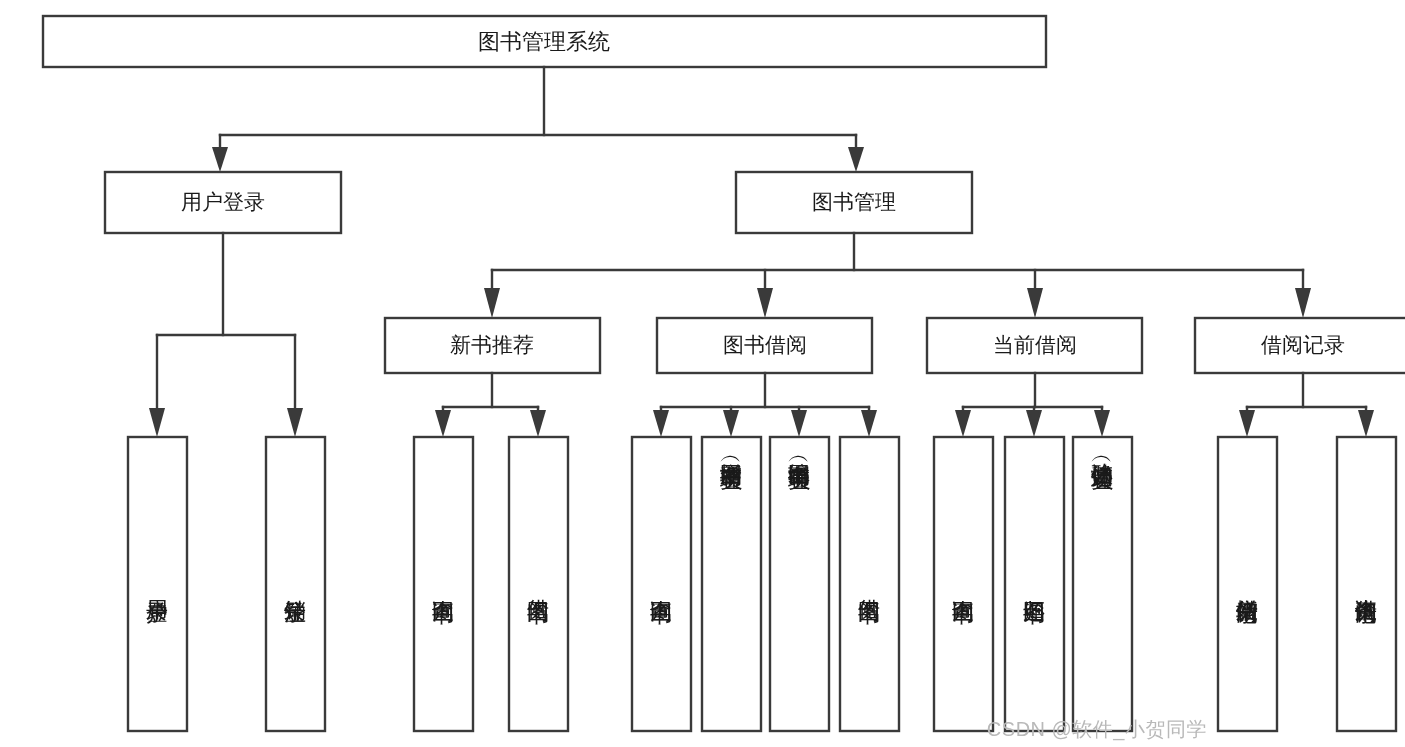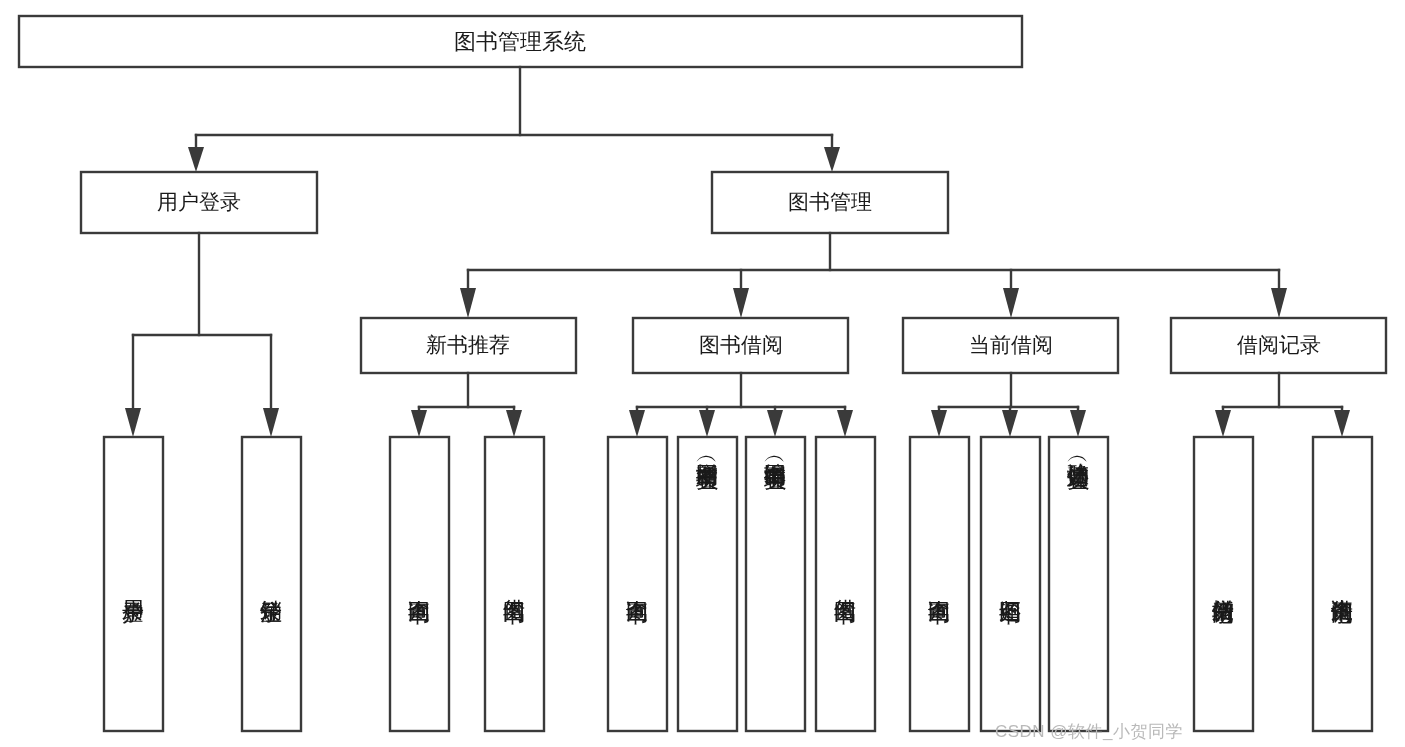--- a/index.html
+++ b/index.html
@@ -12,20 +12,21 @@
     height: 747px;
     font-family: "Liberation Sans", "DejaVu Sans", sans-serif;
     overflow: hidden;
     position: relative;
   }
   #diagram-root {
     position: relative;
     width: 1189px;
     height: 747px;
     background: #ffffff;
+    margin-left: 24px;
   }
   svg.diagram-svg {
     position: absolute;
     left: 0;
     top: 0;
     width: 1405px;
     height: 747px;
   }
   .node-box {
     fill: #ffffff;
@@ -72,21 +73,21 @@
     text-align: center;
     letter-spacing: 1px;
     pointer-events: none;
     user-select: none;
   }
   .watermark {
     position: absolute;
     right: 6px;
     bottom: 4px;
     font-family: "Liberation Sans", "DejaVu Sans", sans-serif;
-    font-size: 17px;
+    font-size: 20px;
     color: #b9b9b9;
     letter-spacing: 0.5px;
     white-space: nowrap;
   }
 </style>
 </head>
 <body>
 
 <div id="diagram-root">
 

